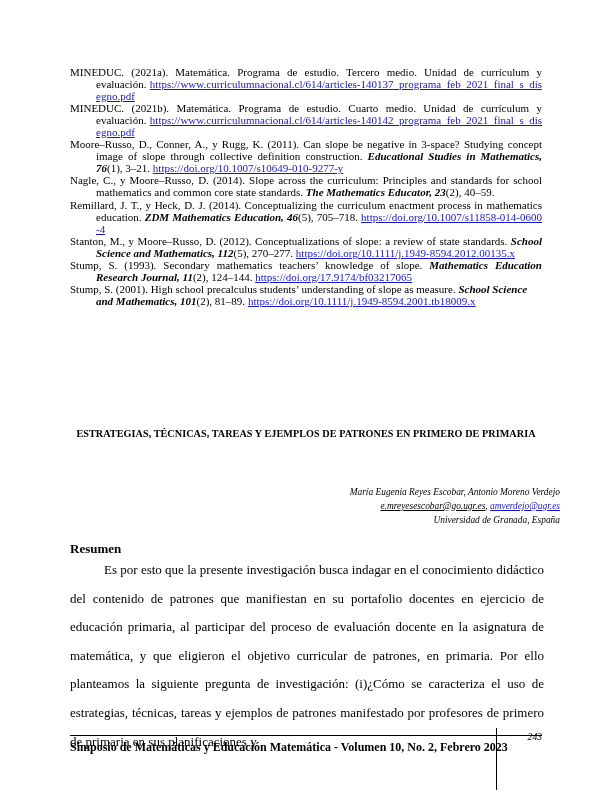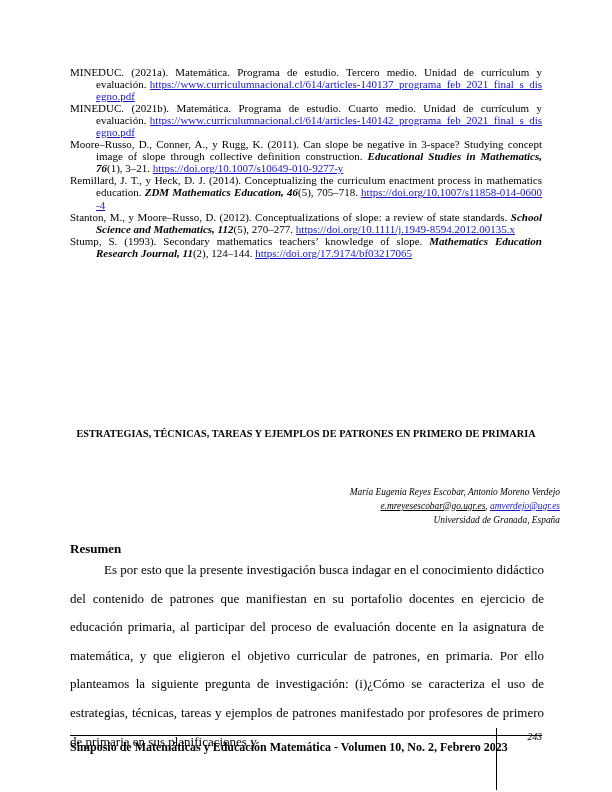--- a/index.html
+++ b/index.html
@@ -135,23 +135,25 @@
 </style>
 </head>
 <body>
 
 <div class="page">
 
   <div class="refs">
     <p class="ref" id="ref0"><span>MINEDUC. (2021a). Matemática. Programa de estudio. Tercero medio. Unidad de currículum y evaluación. </span><a class="link" href="#">https://www.curriculumnacional.cl/614/articles-140137_programa_feb_2021_final_s_disegno.pdf</a></p>
     <p class="ref" id="ref1"><span>MINEDUC. (2021b). Matemática. Programa de estudio. Cuarto medio. Unidad de currículum y evaluación. </span><a class="link" href="#">https://www.curriculumnacional.cl/614/articles-140142_programa_feb_2021_final_s_disegno.pdf</a></p>
     <p class="ref" id="ref2"><span>Moore–Russo, D., Conner, A., y Rugg, K. (2011). Can slope be negative in 3-space? Studying concept image of slope through collective definition construction. </span><i>Educational Studies in Mathematics, 76</i><span>(1), 3–21. </span><a class="link" href="#">https://doi.org/10.1007/s10649-010-9277-y</a></p>
+    <p class="ref" id="ref3"><span>Nagle, C., y Moore–Russo, D. (2014). Slope across the curriculum: Principles and standards for school mathematics and common core state standards. </span><i>The Mathematics Educator, 23</i><span>(2), 40–59.</span></p>
     <p class="ref" id="ref4"><span>Remillard, J. T., y Heck, D. J. (2014). Conceptualizing the curriculum enactment process in mathematics education. </span><i>ZDM Mathematics Education, 46</i><span>(5), 705–718. </span><a class="link" href="#">https://doi.org/10.1007/s11858-014-0600-4</a></p>
     <p class="ref" id="ref5"><span>Stanton, M., y Moore–Russo, D. (2012). Conceptualizations of slope: a review of state standards. </span><i>School Science and Mathematics, 112</i><span>(5), 270–277. </span><a class="link" href="#">https://doi.org/10.1111/j.1949-8594.2012.00135.x</a></p>
     <p class="ref" id="ref6"><span>Stump, S. (1993). Secondary mathematics teachers’ knowledge of slope. </span><i>Mathematics Education Research Journal, 11</i><span>(2), 124–144. </span><a class="link" href="#">https://doi.org/17.9174/bf03217065</a></p>
+    <p class="ref last-ref" id="ref7"><span>Stump, S. (2001). High school precalculus students’ understanding of slope as measure. </span><i>School Science and Mathematics, 101</i><span>(2), 81–89. </span><a class="link" href="#">https://doi.org/10.1111/j.1949-8594.2001.tb18009.x</a></p>
   </div>
 
   <div class="article-title">ESTRATEGIAS, TÉCNICAS, TAREAS Y EJEMPLOS DE PATRONES EN PRIMERO DE PRIMARIA</div>
 
   <div class="authors">
     <div class="names">María Eugenia Reyes Escobar, Antonio Moreno Verdejo</div>
     <div class="emails"><span class="email-plain">e.mreyesescobar@go.ugr.es</span><span>, </span><a href="#" class="email-link">amverdejo@ugr.es</a></div>
     <div class="affil">Universidad de Granada, España</div>
   </div>
 

